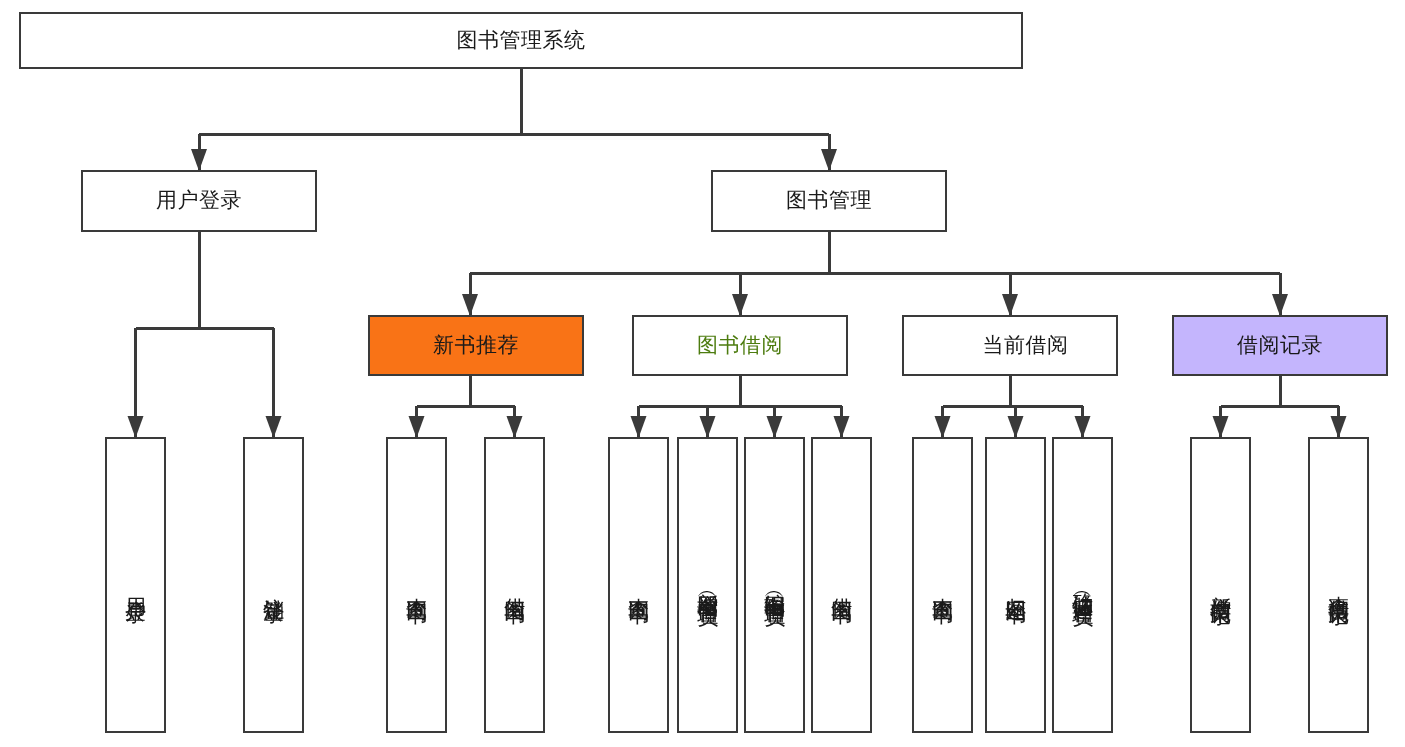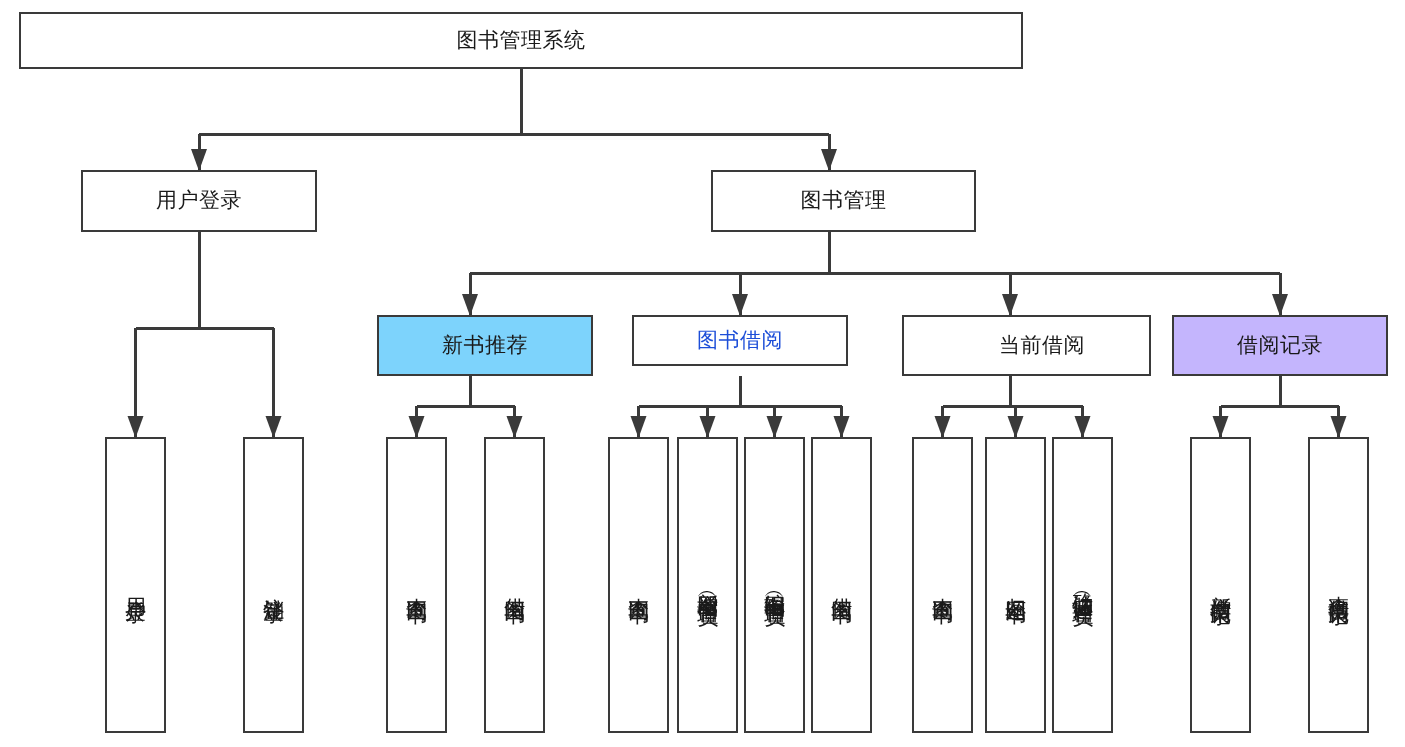--- a/index.html
+++ b/index.html
@@ -124,30 +124,30 @@
       <line x1="1338.5" y1="406" x2="1338.5" y2="437" stroke="#3a3a3a" stroke-width="3" shape-rendering="crispEdges"></line>
       <path d="M 1330.5 416 L 1346.5 416 L 1338.5 438 Z" fill="#3a3a3a"></path>
     </svg>
   <div id="nodes">
       <div class="node horiz" style="left: 19px; top: 12px; width: 1004px; height: 57px; border-color: rgb(58, 58, 58); background: rgb(255, 255, 255); color: rgb(26, 26, 26);">
         <span class="label">图书管理系统</span>
       </div>
       <div class="node horiz" style="left: 81px; top: 170px; width: 236px; height: 62px; border-color: rgb(58, 58, 58); background: rgb(255, 255, 255); color: rgb(26, 26, 26);">
         <span class="label">用户登录</span>
       </div>
-      <div class="node horiz" style="left: 711px; top: 170px; width: 265px; height: 62px; border-color: rgb(58, 58, 58); background: rgb(255, 255, 255); color: rgb(26, 26, 26);">
+      <div class="node horiz" style="left: 711px; top: 170px; width: 236px; height: 62px; border-color: rgb(58, 58, 58); background: rgb(255, 255, 255); color: rgb(26, 26, 26);">
         <span class="label">图书管理</span>
       </div>
-      <div class="node horiz" style="left: 377px; top: 315px; width: 216px; height: 61px; border-color: rgb(58, 58, 58); background: #7dd3fc; color: rgb(26, 26, 26);">
+      <div class="node horiz" style="left: 368px; top: 315px; width: 216px; height: 61px; border-color: rgb(58, 58, 58); background: #f97316; color: rgb(26, 26, 26);">
         <span class="label">新书推荐</span>
       </div>
-      <div class="node horiz" style="left: 632px; top: 315px; width: 216px; height: 51px; border-color: rgb(58, 58, 58); background: rgb(255, 255, 255); color: #1d4ed8;">
+      <div class="node horiz" style="left: 632px; top: 315px; width: 216px; height: 61px; border-color: rgb(58, 58, 58); background: rgb(255, 255, 255); color: #4d7c0f;">
         <span class="label">图书借阅</span>
       </div>
-      <div class="node horiz" style="left: 902px; top: 315px; width: 249px; height: 61px; border-color: rgb(58, 58, 58); background: rgb(255, 255, 255); color: rgb(26, 26, 26); padding-left: 31px;">
+      <div class="node horiz" style="left: 902px; top: 315px; width: 216px; height: 61px; border-color: rgb(58, 58, 58); background: rgb(255, 255, 255); color: rgb(26, 26, 26); padding-left: 31px;">
         <span class="label">当前借阅</span>
       </div>
       <div class="node horiz" style="left: 1172px; top: 315px; width: 216px; height: 61px; border-color: rgb(58, 58, 58); background: #c4b5fd; color: rgb(26, 26, 26);">
         <span class="label">借阅记录</span>
       </div>
       <div class="node vert" style="left: 105px; top: 437px; width: 61px; height: 296px; border-color: rgb(58, 58, 58); background: rgb(255, 255, 255); color: rgb(26, 26, 26);">
         <span class="label">用户登录</span>
       </div>
       <div class="node vert" style="left: 243px; top: 437px; width: 61px; height: 296px; border-color: rgb(58, 58, 58); background: rgb(255, 255, 255); color: rgb(26, 26, 26);">
         <span class="label">注销登录</span>

